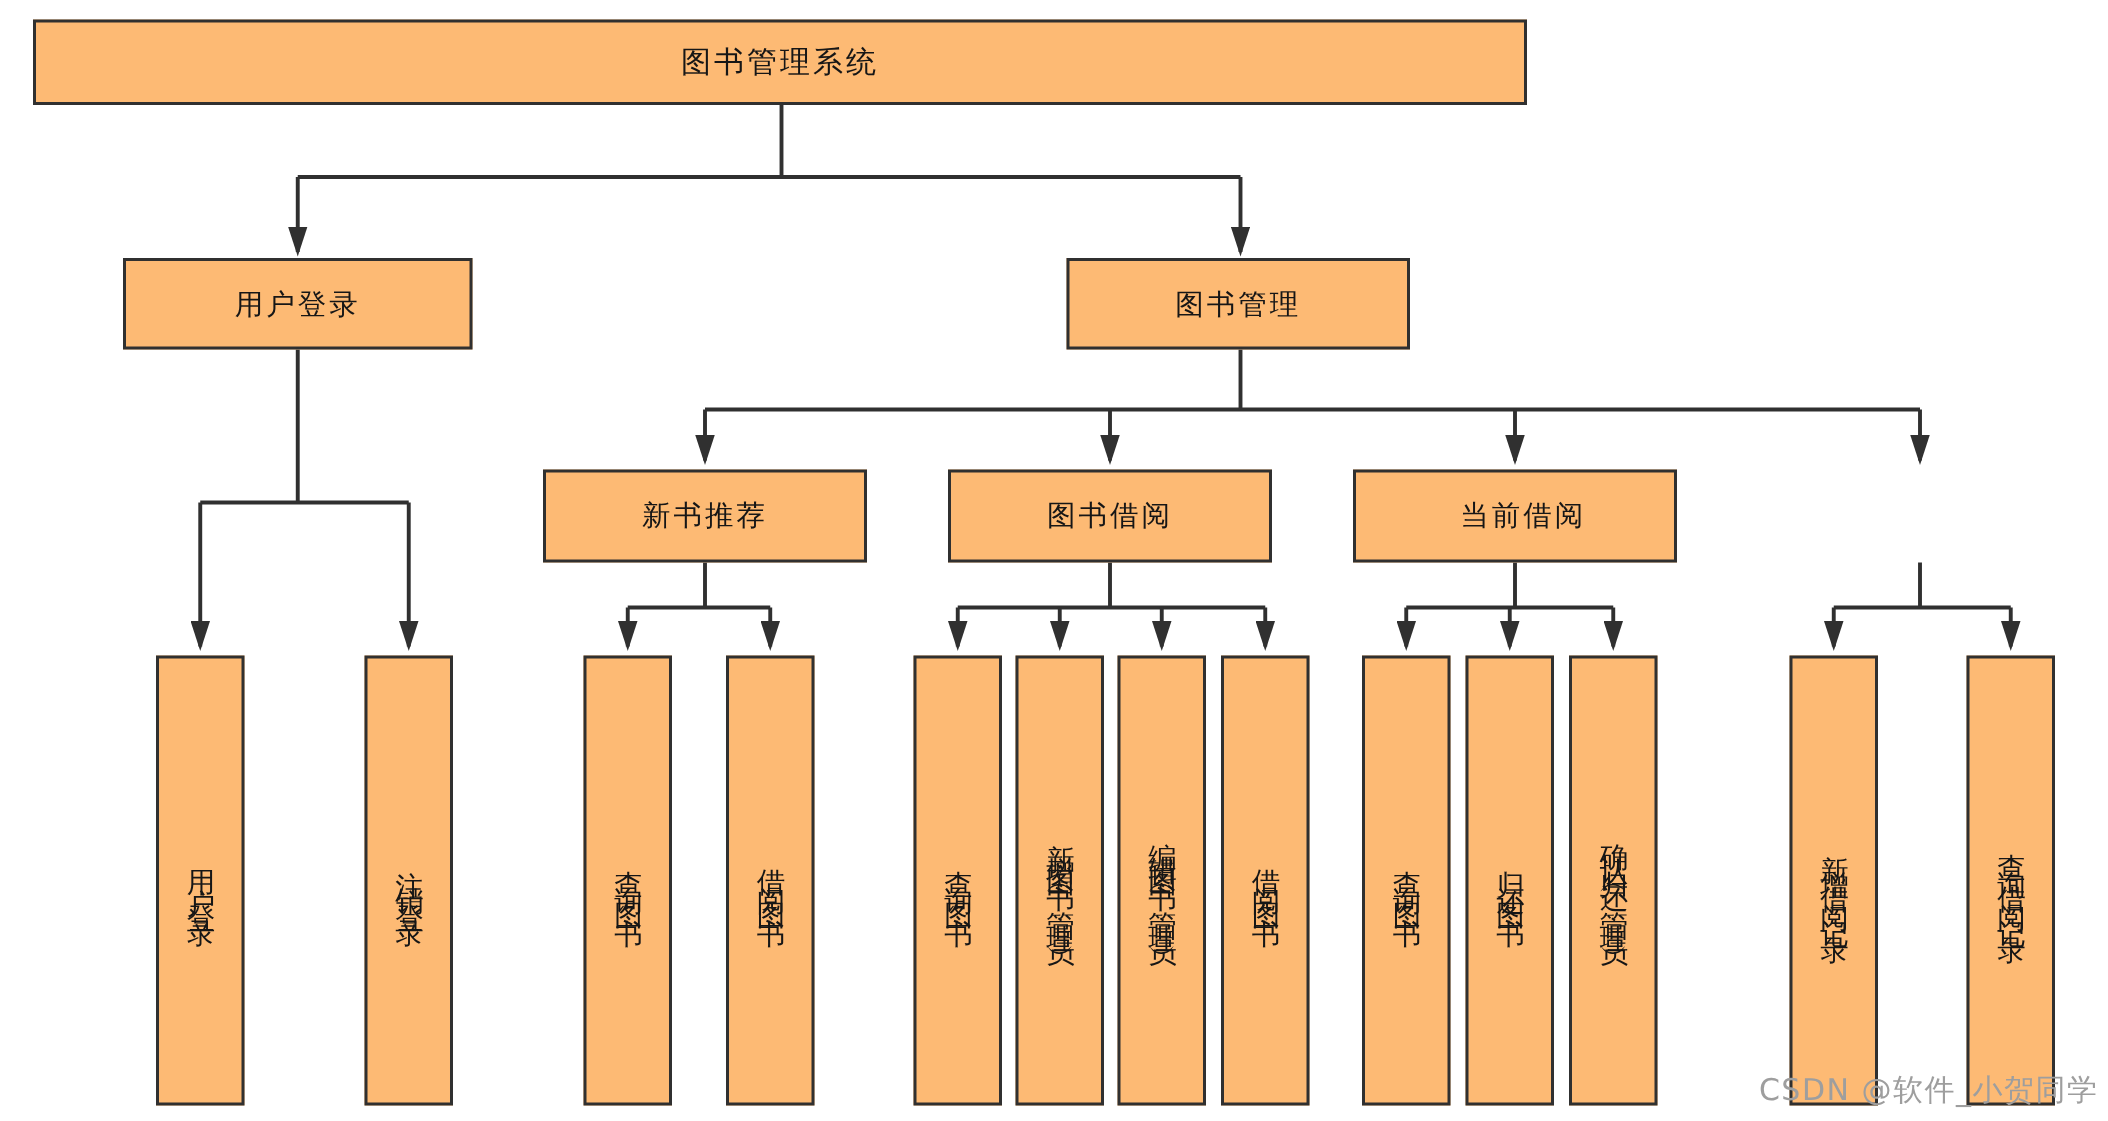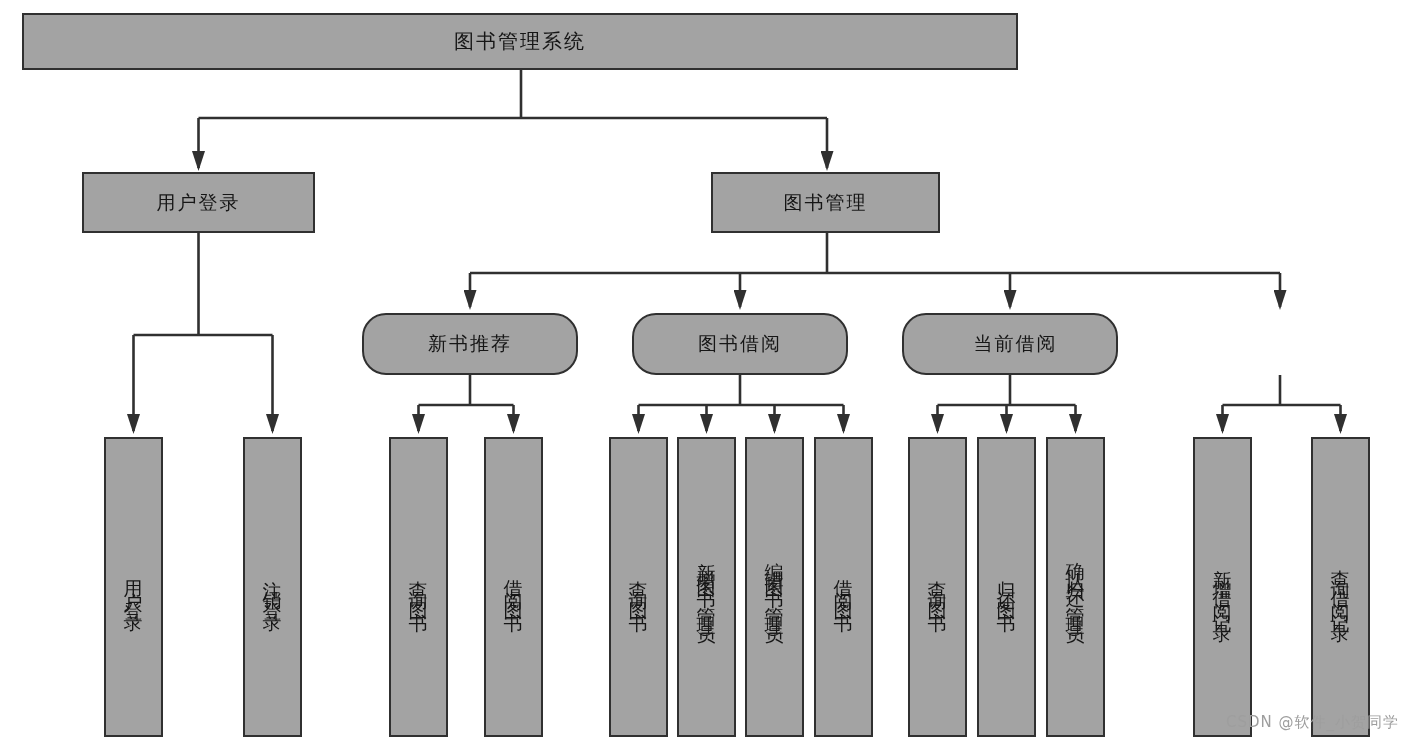--- a/index.html
+++ b/index.html
@@ -19,51 +19,51 @@
   .wires {
     position: absolute;
     left: 0; top: 0;
     width: 1405px; height: 747px;
     pointer-events: none;
   }
   .box {
     position: absolute;
     box-sizing: border-box;
     border: 2px solid #303030;
-    background: #a3a3a3;
+    background: #fdba74;
     display: flex;
     align-items: center;
     justify-content: center;
     text-align: center;
   }
   .hlabel {
     font-size: 19px;
     letter-spacing: 2px;
     color: #161616;
     white-space: nowrap;
   }
   .root-box  { left: 22px;  top: 13px;  width: 996px; height: 57px; }
   .root-box .hlabel { font-size: 20px; }
   .l2 { top: 172px; height: 61px; }
-  .l3 { top: 313px; height: 62px; width: 216px; border-radius: 24px; }
+  .l3 { top: 313px; height: 62px; width: 216px; }
   .l4 { top: 437px; height: 300px; width: 59px; }
   .vlabel {
     writing-mode: vertical-rl;
     text-orientation: mixed;
     font-size: 19px;
     letter-spacing: 11px;
     line-height: 1;
     color: #161616;
   }
   .vlabel.tight { letter-spacing: 9px; }
   .watermark {
     position: absolute;
     right: 6px;
     top: 713px;
-    font-size: 15px;
+    font-size: 20px;
     letter-spacing: 1px;
     color: #9e9e9e;
     white-space: nowrap;
   }
 </style>
 </head>
 <body>
 
 <div class="stage">
 

